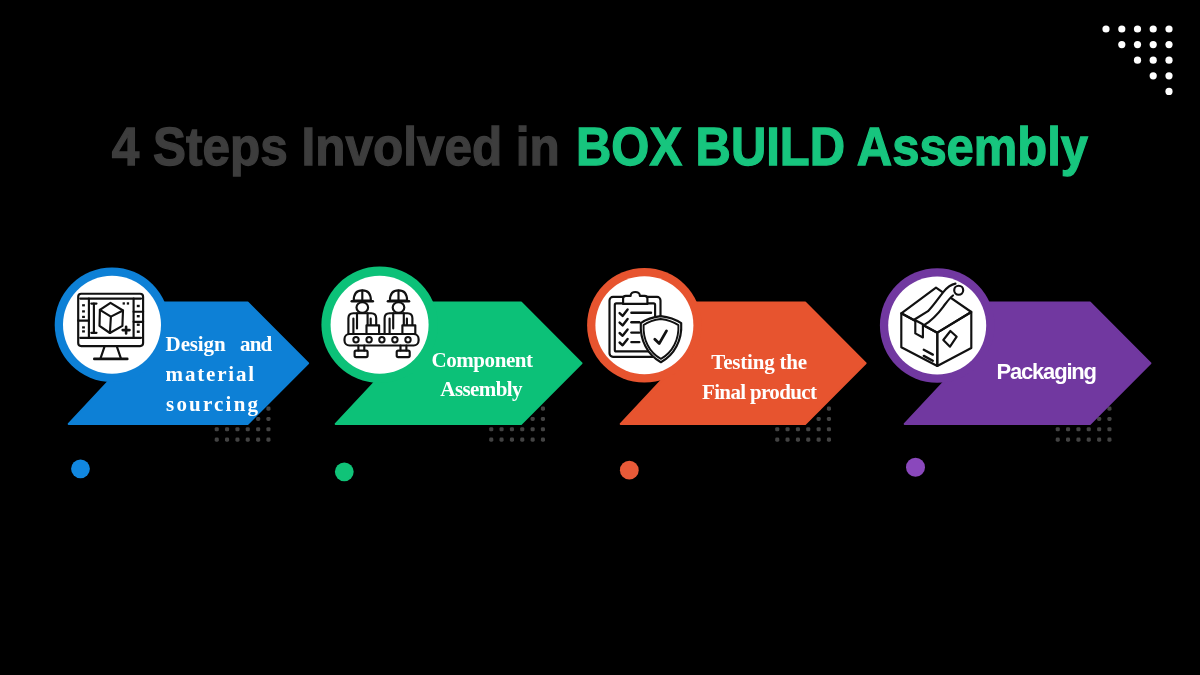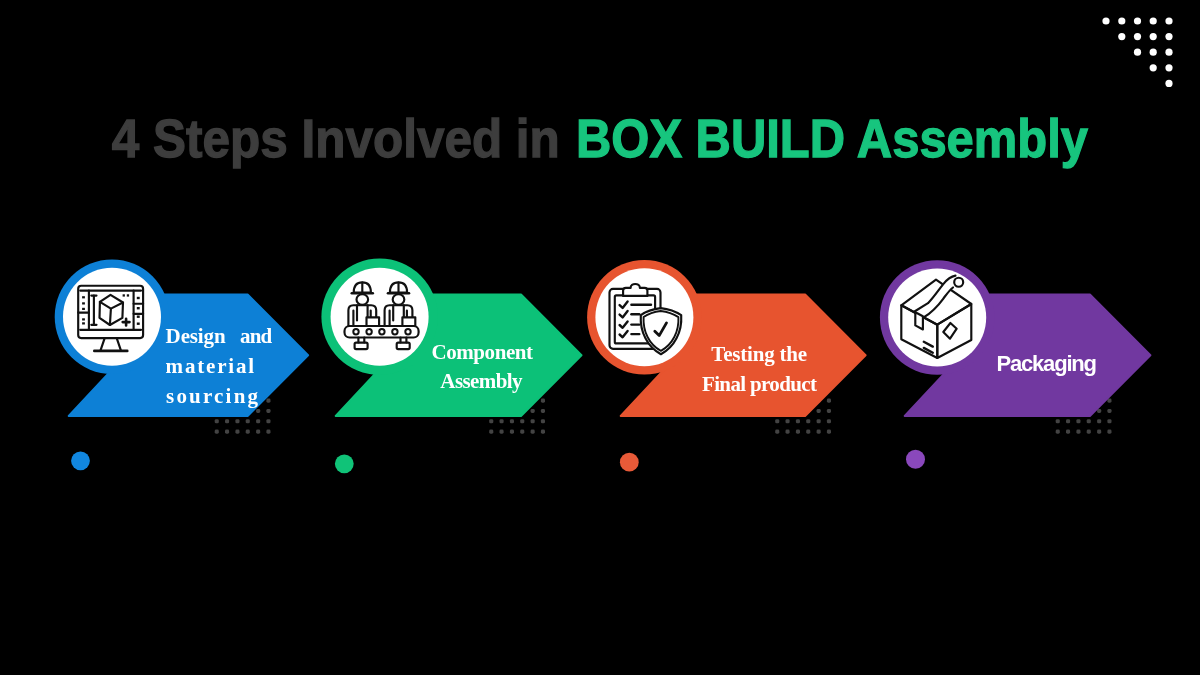--- a/index.html
+++ b/index.html
@@ -1,16 +1,16 @@
 <!DOCTYPE html>
 <html><head>
 <meta charset="utf-8">
 <style>
   html,body{margin:0;padding:0;background:#000;overflow:hidden;}
-  #canvas{width:1200px;height:489px;position:relative;overflow:hidden;}
+  #canvas{width:1200px;height:489px;position:relative;overflow:hidden;margin-top:8px;}
 </style>
 </head>
 <body>
 <div id="canvas">
 <svg width="1200" height="675" viewBox="0 0 1200 675" xmlns="http://www.w3.org/2000/svg">
   <rect x="0" y="0" width="1200" height="675" fill="#000000"></rect>
 
   <text x="111.8" y="157.3" font-family="Liberation Sans" font-weight="bold" font-size="54.5" fill="#3d3d3d" stroke="#3d3d3d" stroke-width="1.3" textLength="448" lengthAdjust="spacingAndGlyphs">4 Steps Involved in</text>
   <text x="576" y="157.3" font-family="Liberation Sans" font-weight="bold" font-size="54.5" fill="#17c57e" stroke="#17c57e" stroke-width="1.3" textLength="512" lengthAdjust="spacingAndGlyphs">BOX BUILD Assembly</text>
 

